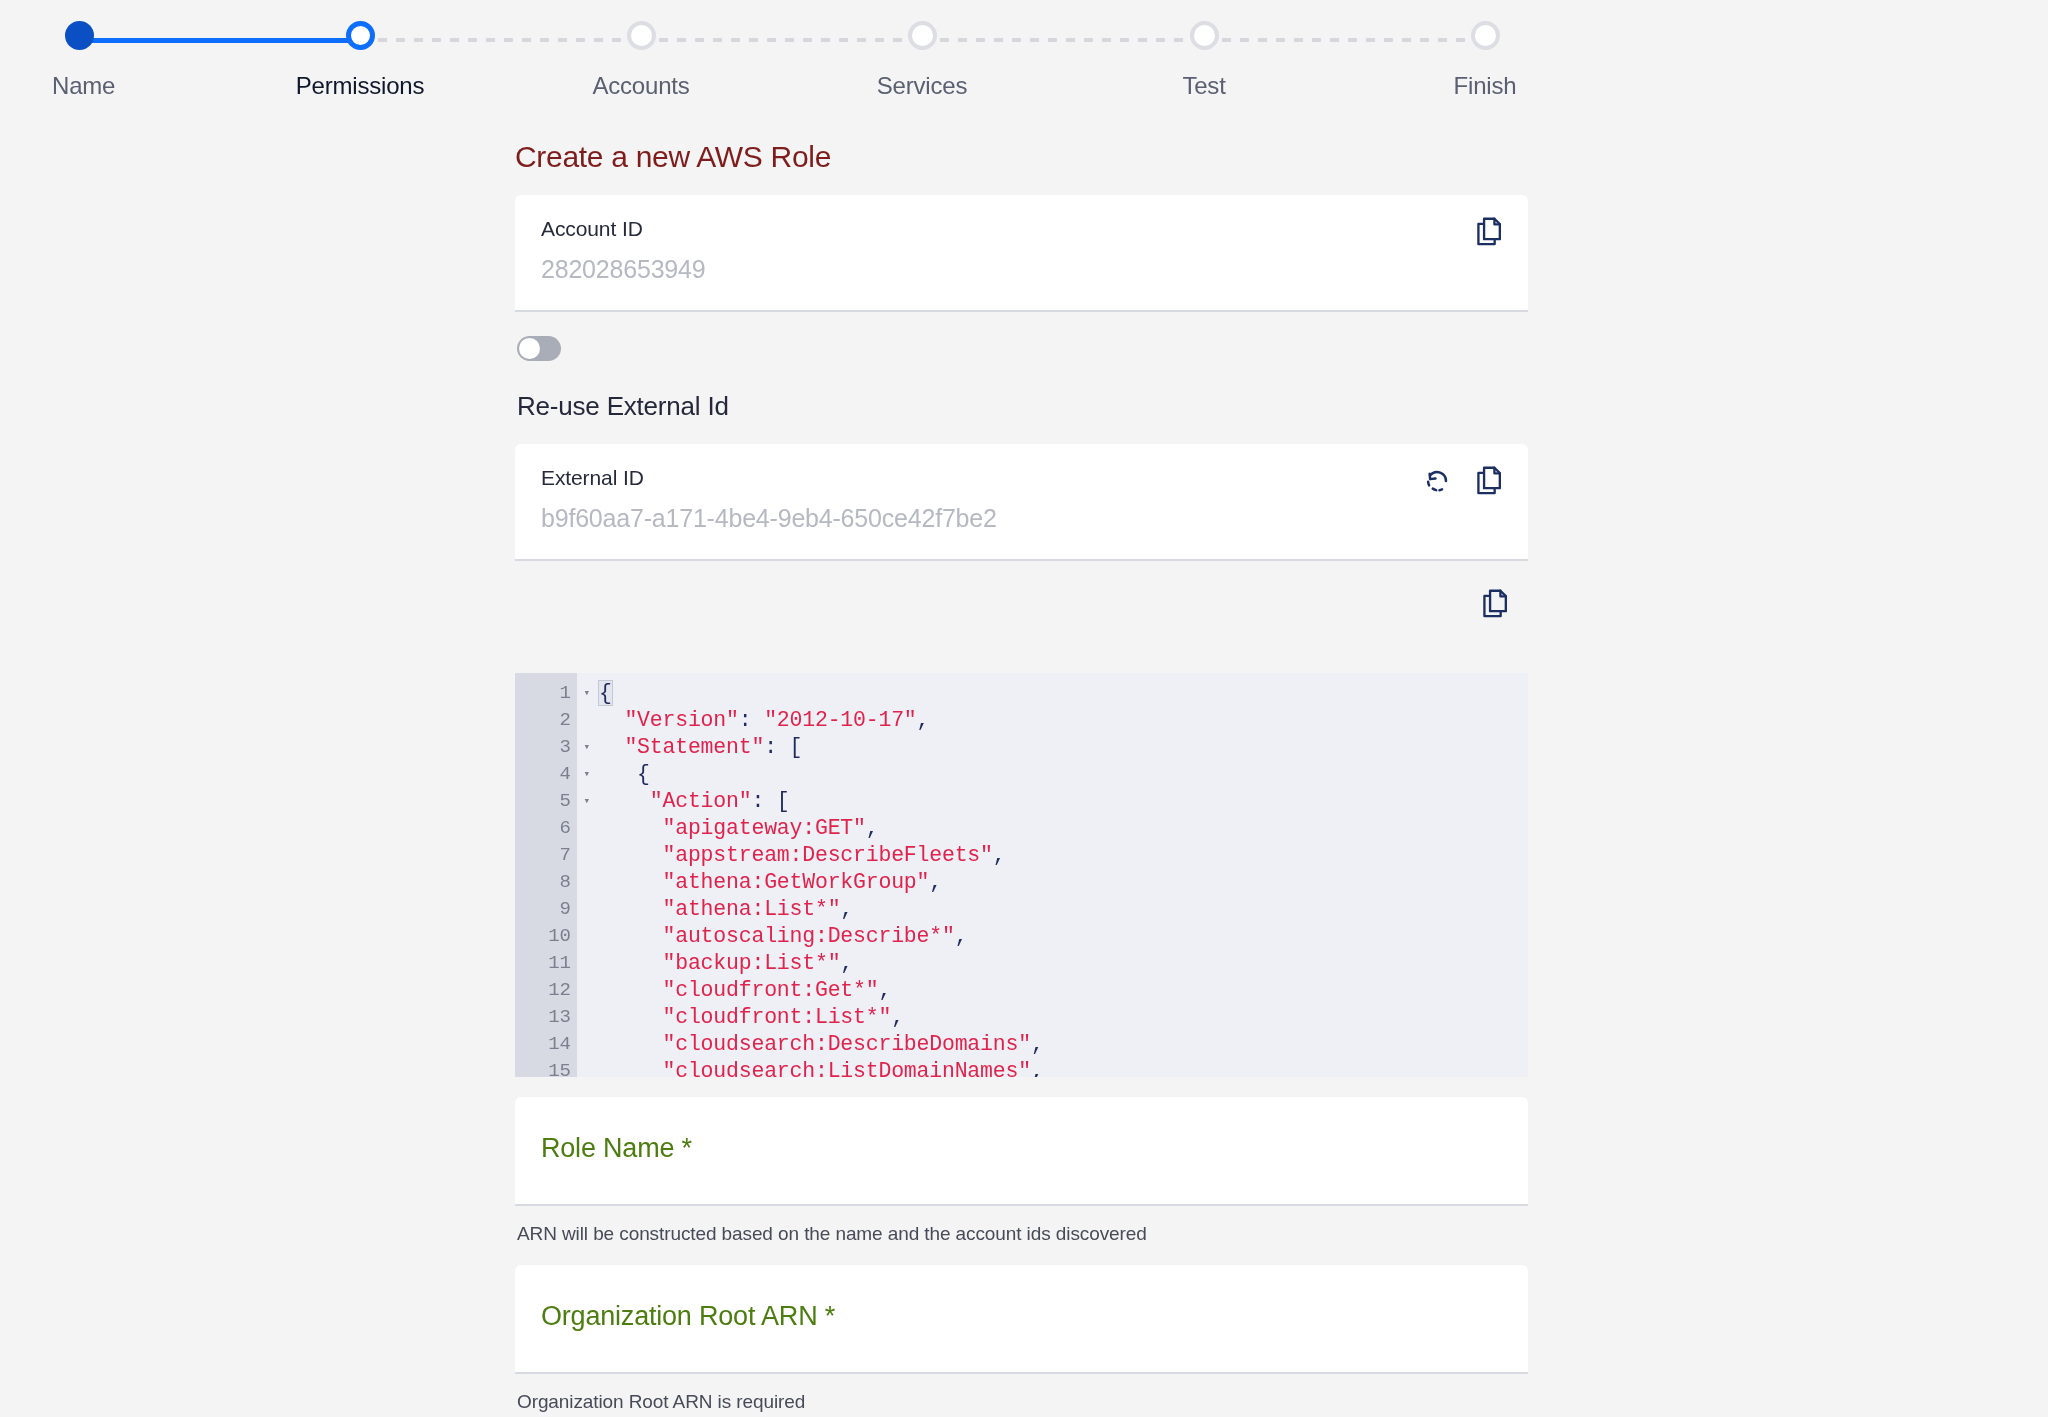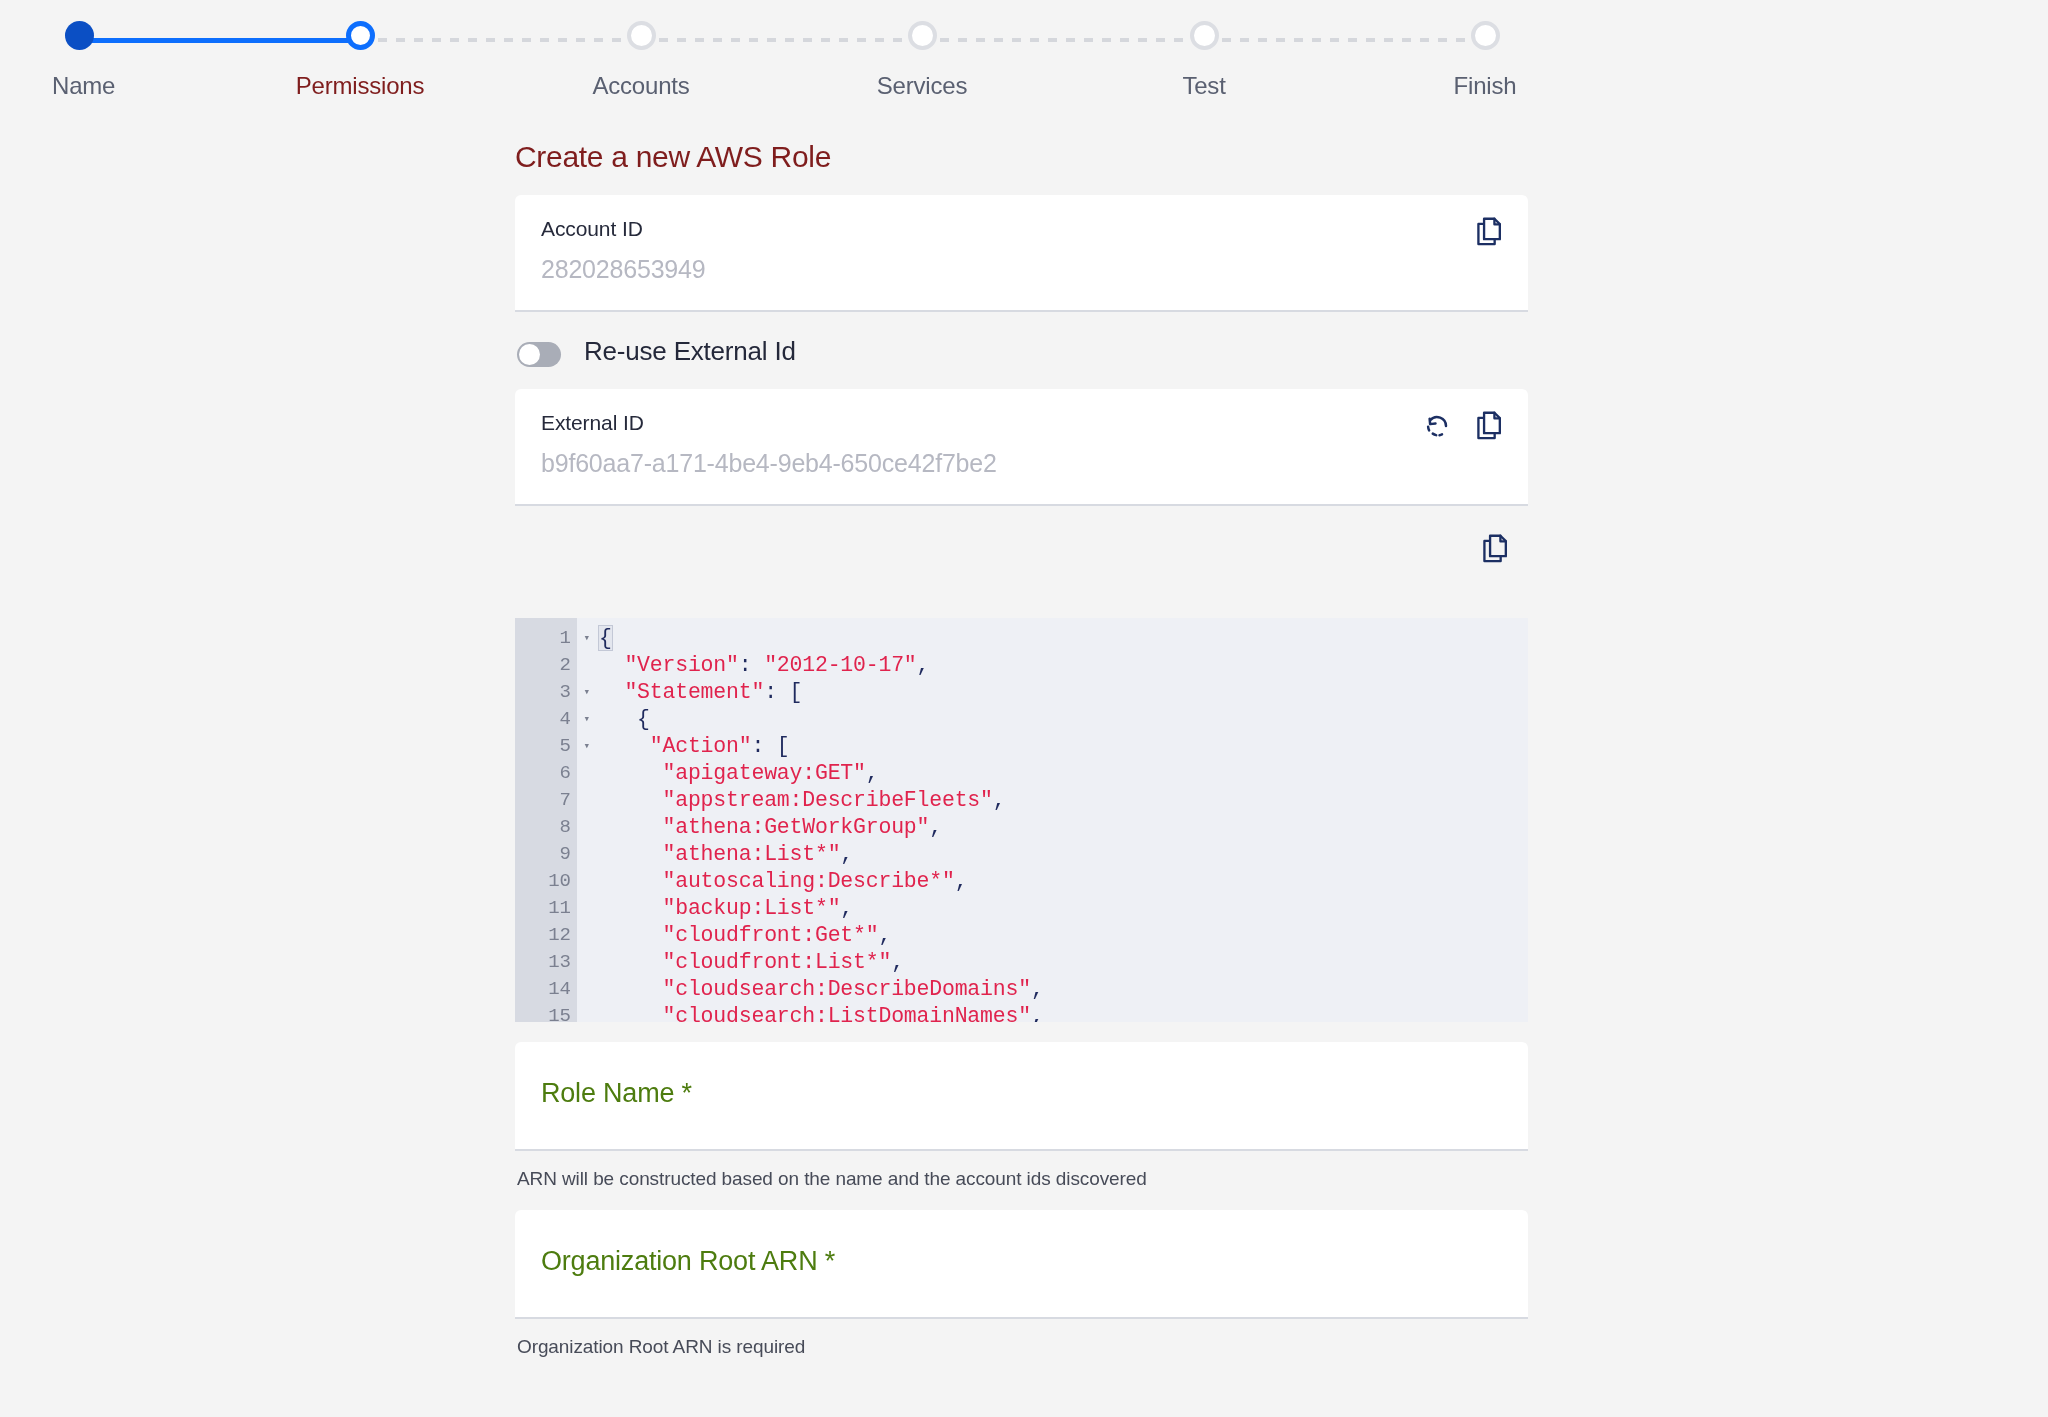--- a/index.html
+++ b/index.html
@@ -57,21 +57,21 @@
   }
   .step-label {
     position: absolute;
     top: 72px;
     font-size: 24px;
     letter-spacing: -0.2px;
     color: #5a6071;
     white-space: nowrap;
     transform: translateX(-50%);
   }
-  .step-label.active { color: #7f1d1d; }
+  .step-label.active { color: #0f172a; }
   .step-label.first { transform: none; }
 
   
   #main {
     position: absolute;
     left: 515px;
     top: 140px;
     width: 1013px;
   }
   .section-title {
@@ -119,23 +119,24 @@
     display: flex;
     align-items: center;
     justify-content: center;
     cursor: pointer;
   }
   .icon-btn svg { display: block; }
 
   
   .toggle-row {
     display: flex;
-    align-items: flex-end;
-    gap: 23px;
+    align-items: flex-start;
+    gap: 30px;
     margin: 24px 0 22px 2px;
+    flex-direction: column;
   }
   .toggle {
     width: 44px;
     height: 25px;
     border-radius: 13px;
     background: #a9adb7;
     position: relative;
     flex: none;
     cursor: pointer;
   }

